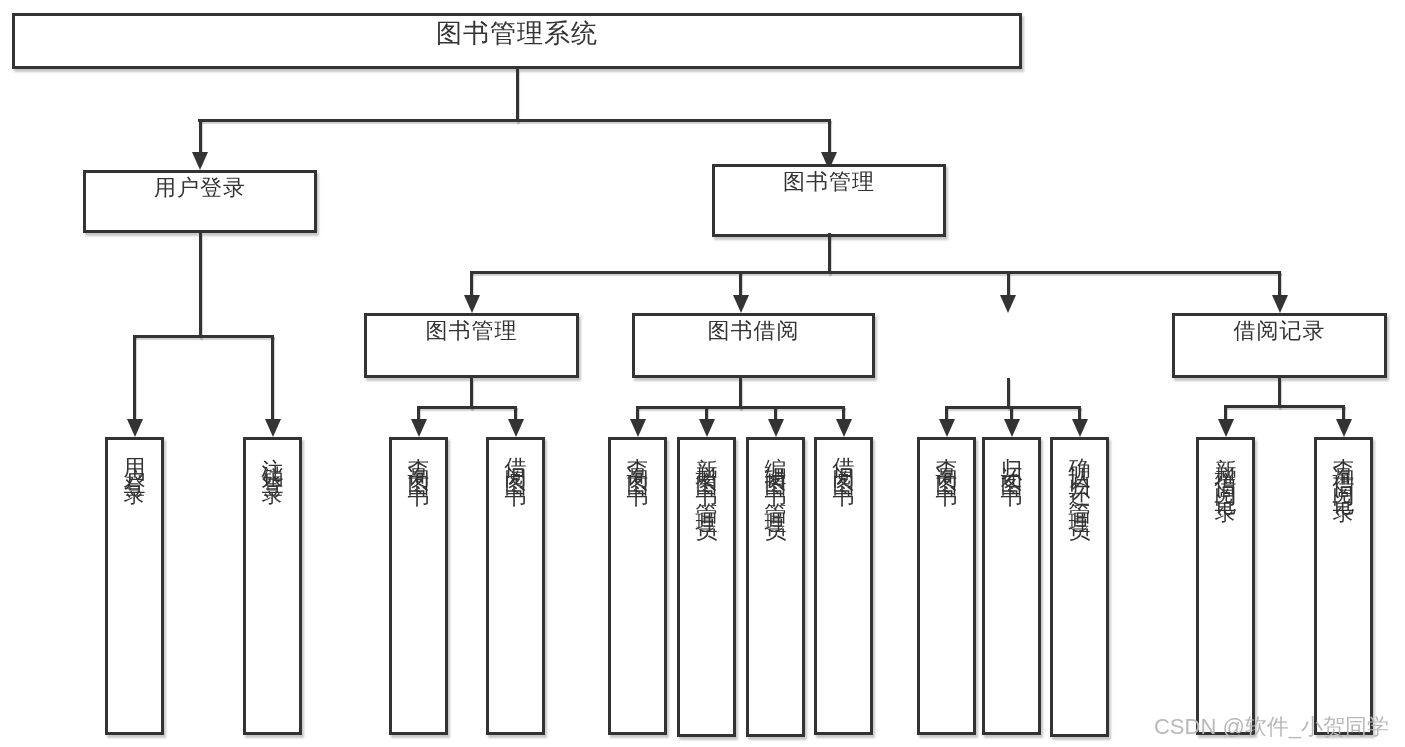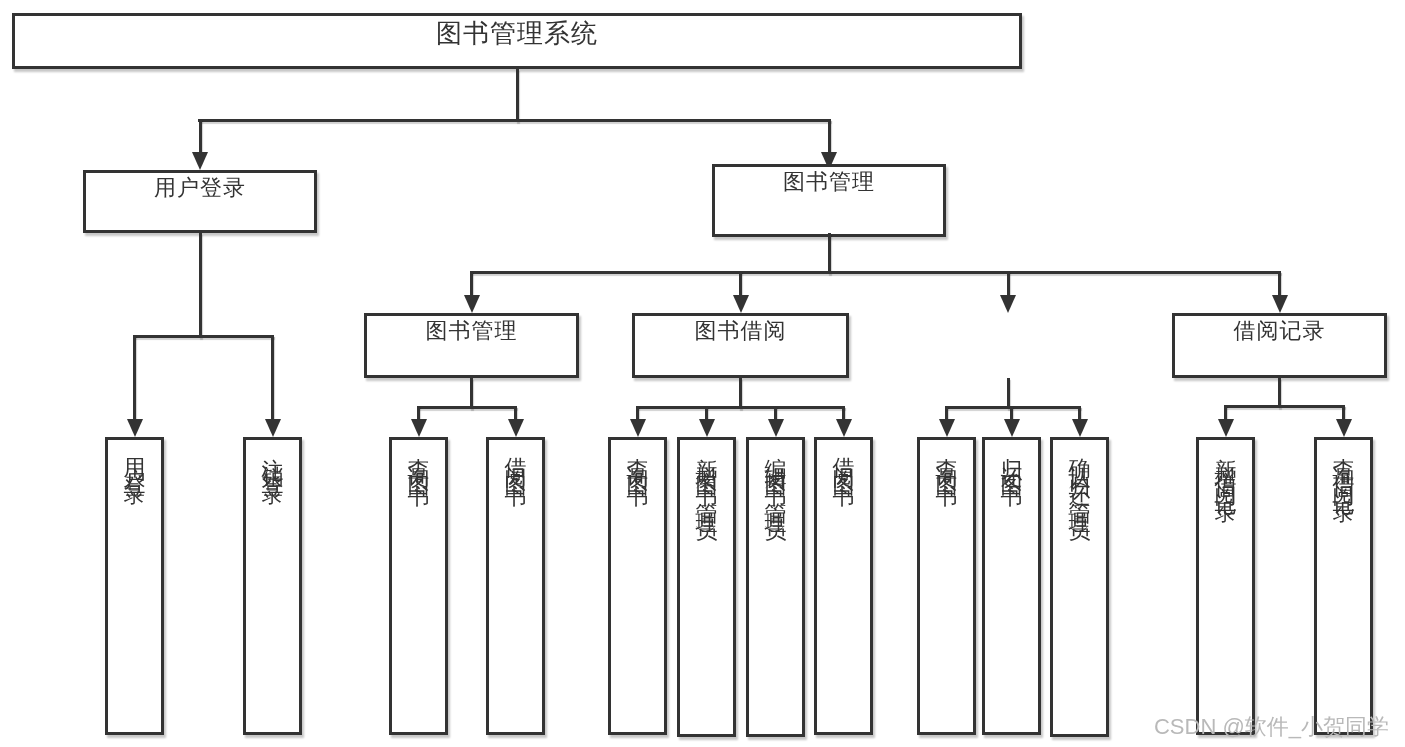--- a/index.html
+++ b/index.html
@@ -100,21 +100,21 @@
   <div class="vline" style="left:827.5px; top:233px; height:41px;"></div>
   <div class="hline" style="left:470px; top:271px; width:811px;"></div>
   <div class="astub" style="left:470px; top:271px; height:24px;"></div>
   <div class="astub" style="left:739px; top:271px; height:24px;"></div>
   <div class="astub" style="left:1006.5px; top:271px; height:24px;"></div>
   <div class="astub" style="left:1278px; top:271px; height:24px;"></div>
 
   <div class="box lvl" style="left:364px; top:313px; width:215px; height:65px;">
     <span>图书管理</span>
   </div>
-  <div class="box lvl" style="left:632px; top:313px; width:217px; height:65px;">
+  <div class="box lvl" style="left:632px; top:313px; width:243px; height:65px;">
     <span>图书借阅</span>
   </div>
   <div class="box lvl" style="left:1172px; top:313px; width:215px; height:65px;">
     <span>借阅记录</span>
   </div>
 
   <div class="vline" style="left:470px; top:378px; height:31px;"></div>
   <div class="hline" style="left:417px; top:406px; width:100px;"></div>
   <div class="astub" style="left:417px; top:406px; height:13px;"></div>
   <div class="astub" style="left:514px; top:406px; height:13px;"></div>

